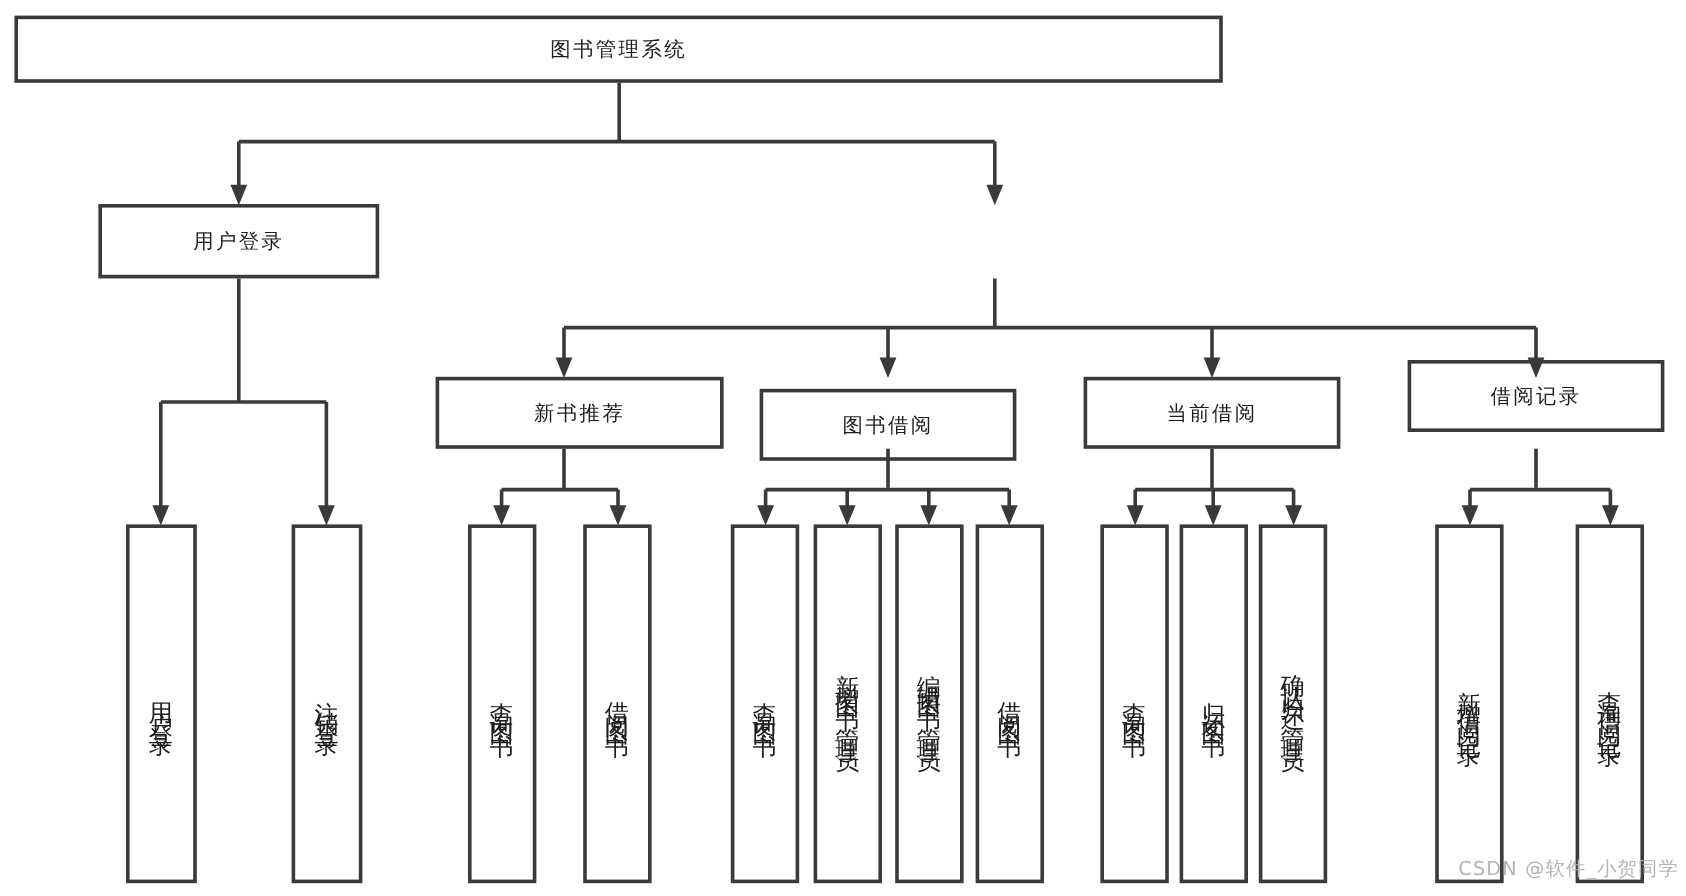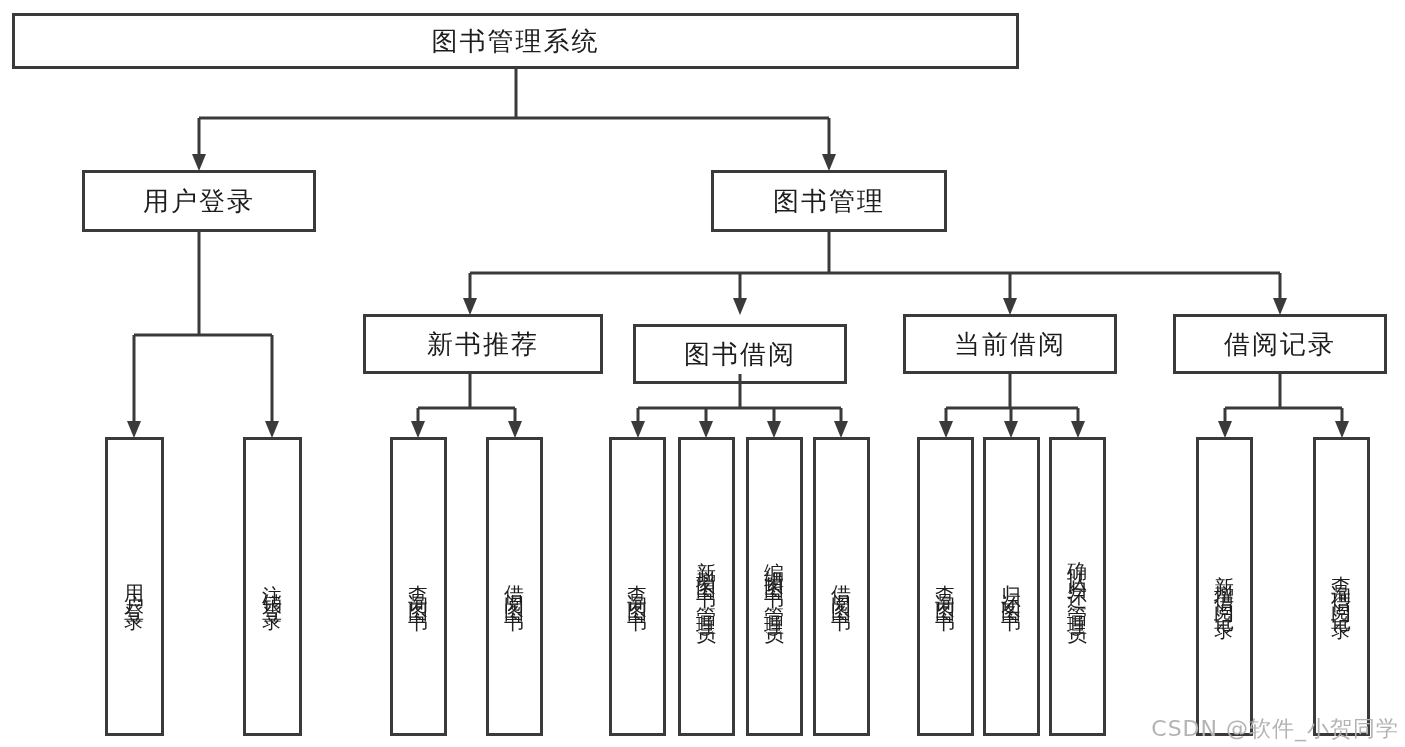--- a/index.html
+++ b/index.html
@@ -20,21 +20,21 @@
   }
   .hbox{
     position:absolute;
     box-sizing:border-box;
     border:3px solid var(--box-border,#3a3a3a);
     background:#fff;
     display:flex;align-items:center;justify-content:center;
     z-index:1;
   }
   .hlabel{
-    font-size:26px;
+    font-size:17px;
     letter-spacing:2px;
     white-space:nowrap;
     color:var(--text,#1d1d1d);
   }
   .vbox{
     position:absolute;
     box-sizing:border-box;
     border:3px solid var(--box-border,#3a3a3a);
     background:#fff;
     display:flex;align-items:center;justify-content:center;
@@ -53,52 +53,49 @@
     position:absolute;left:0;top:0;
     z-index:2;
     pointer-events:none;
   }
   .cline{stroke:var(--line,#3a3a3a);stroke-width:3;fill:none;}
   .carrow{fill:var(--line,#3a3a3a);stroke:none;}
   .watermark{
     position:absolute;
     right:6px;top:714px;
     z-index:3;
-    font-size:22px;
+    font-size:16px;
     letter-spacing:1px;
     color:var(--watermark,#b3b3b3);
     white-space:nowrap;
   }
 </style>
 </head>
 <body>
 
 <div class="canvas">
 
   <div class="hbox" style="left:12px;top:13px;width:1007px;height:56px">
     <span class="hlabel">图书管理系统</span>
   </div>
 
   <div class="hbox" style="left:82px;top:170px;width:234px;height:62px">
     <span class="hlabel">用户登录</span>
   </div>
-  <div class="hbox" style="left:711px;top:170px;width:236px;height:62px">
-    <span class="hlabel">图书管理</span>
-  </div>
 
   <div class="hbox" style="left:363px;top:314px;width:240px;height:60px">
     <span class="hlabel">新书推荐</span>
   </div>
   <div class="hbox" style="left:633px;top:324px;width:214px;height:60px">
     <span class="hlabel">图书借阅</span>
   </div>
   <div class="hbox" style="left:903px;top:314px;width:214px;height:60px">
     <span class="hlabel">当前借阅</span>
   </div>
-  <div class="hbox" style="left:1173px;top:314px;width:214px;height:60px">
+  <div class="hbox" style="left:1173px;top:300px;width:214px;height:60px">
     <span class="hlabel">借阅记录</span>
   </div>
 
   <div class="vbox" style="left:105px;top:437px;width:59px;height:299px">
     <span class="vlabel">用户登录</span>
   </div>
   <div class="vbox" style="left:243px;top:437px;width:59px;height:299px">
     <span class="vlabel">注销登录</span>
   </div>
 

